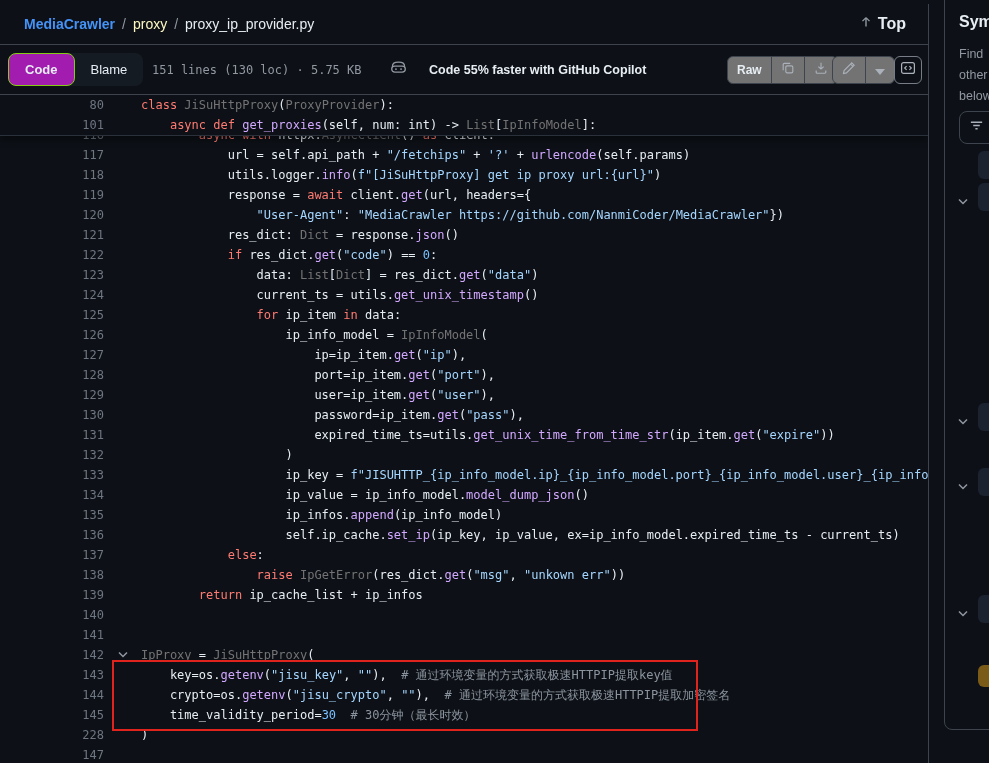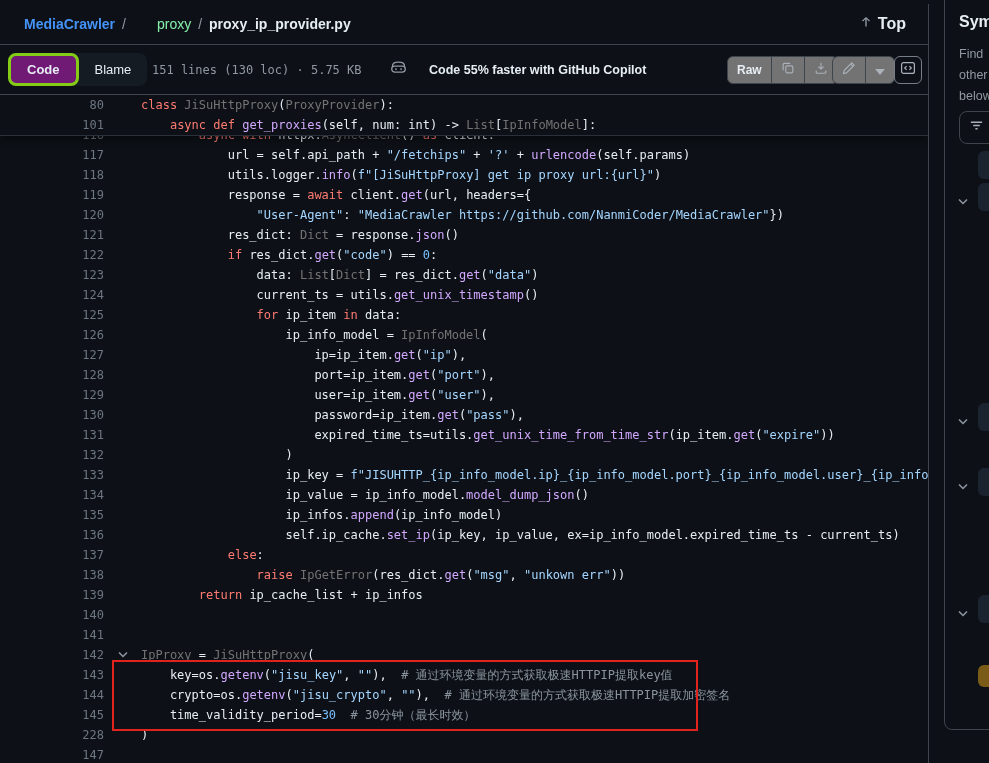--- a/index.html
+++ b/index.html
@@ -7,29 +7,29 @@
     width:989px;height:763px;overflow:hidden;position:relative;
     background:#0d1117;color:#e6edf3;
     font-family:"Liberation Sans",sans-serif;
     -webkit-font-smoothing:antialiased;
   }
   
   .left-col{position:absolute;left:0;top:4px;width:928px;height:763px;border-right:1px solid #3d444d;}
   .hdr{position:relative;height:40px;border-bottom:1px solid #3d444d;}
   .crumb{position:absolute;left:24px;top:0;height:40px;display:flex;align-items:center;gap:7px;font-size:14px;}
   .crumb .repo{color:#4493f8;font-weight:700;}
-  .crumb .dir{color:#86efac;margin-left:24px;}
+  .crumb .dir{color:#fef9c3;}
   .crumb .sep{color:#9198a1;}
-  .crumb .file{color:#e6edf3;font-weight:700;}
+  .crumb .file{color:#e6edf3;font-weight:400;}
   .top-link{position:absolute;right:22px;top:0;height:40px;display:flex;align-items:center;gap:5px;font-size:16px;font-weight:600;color:#e6edf3;cursor:pointer;}
   
   .tbar{position:relative;height:49px;border-bottom:1px solid #3d444d;}
   .seg{position:absolute;left:8px;top:8px;height:33px;background:#151b23;border-radius:8px;display:flex;align-items:stretch;}
   .seg-btn{display:flex;align-items:center;padding:0 16px;font-size:13px;color:#e6edf3;border-radius:8px;cursor:pointer;}
-  .seg-btn.active{background:#701a75;border:3px solid #84cc16;font-weight:600;}
+  .seg-btn.active{background:#a21caf;border:1px solid #84cc16;font-weight:600;}
   .fileinfo{position:absolute;left:152px;top:0;height:49px;display:flex;align-items:center;font-family:"DejaVu Sans Mono",monospace;font-size:12px;color:#9198a1;}
   .copilot{position:absolute;left:390px;top:0;height:49px;display:flex;align-items:center;gap:22px;}
   .copilot .txt{font-size:12.5px;font-weight:700;color:#e6edf3;}
   .btn-group{position:absolute;top:11px;height:28px;display:flex;border:1px solid #3d444d;border-radius:6px;overflow:hidden;box-sizing:border-box;background:#737373;}
   .btn-group .gbtn{display:flex;align-items:center;justify-content:center;padding:0 9px;cursor:pointer;}
   .btn-group .gbtn + .gbtn{border-left:1px solid #3d444d;}
   .gbtn .lbl{font-size:12px;font-weight:600;color:#e6edf3;}
   .grp-raw{left:727px;}
   .grp-edit{left:832px;}
   .btn-symbols{position:absolute;left:894px;top:11px;width:28px;height:28px;border:1px solid #767d86;border-radius:6px;display:flex;align-items:center;justify-content:center;box-sizing:border-box;cursor:pointer;}

